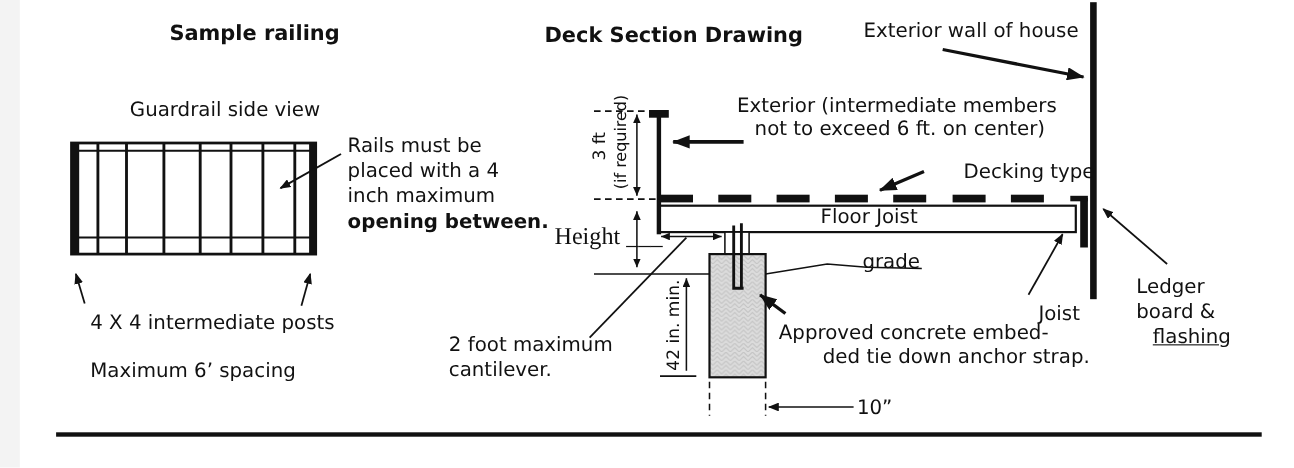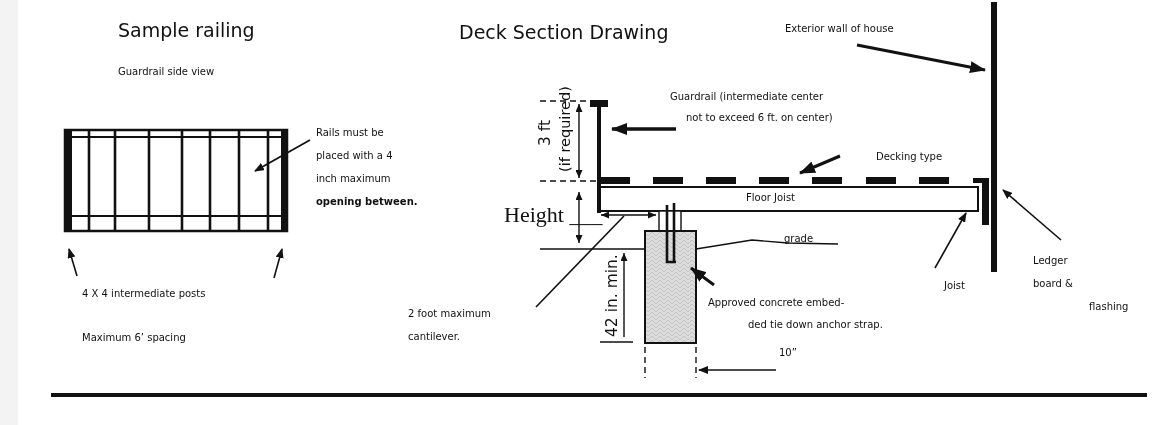--- a/index.html
+++ b/index.html
@@ -1,21 +1,21 @@
 <!DOCTYPE html>
 <html><head>
 <meta charset="utf-8">
 <style>
   html, body { margin:0; padding:0; }
   body { width:1176px; height:425px; background:#ffffff; position:relative; overflow:hidden;
          font-family:"DejaVu Sans", "Liberation Sans", sans-serif; color:#111; }
   .leftstrip { position:absolute; left:0; top:0; width:18px; height:425px; background:#f3f3f3; }
   svg { position:absolute; left:0; top:0; }
-  .t { position:absolute; white-space:nowrap; font-size:10px; line-height:23px; color:#111; }
-  .h { position:absolute; white-space:nowrap; font-size:19px; font-weight:normal; color:#111; }
+  .t { position:absolute; white-space:nowrap; font-size:18px; line-height:23px; color:#111; }
+  .h { position:absolute; white-space:nowrap; font-size:19px; font-weight:bold; color:#111;margin-left:36px; }
   .serif { font-family:Liberation Serif, serif; font-size:22px;margin-left:28px; }
   .rot { position:absolute; white-space:nowrap; transform-origin:left top; transform:rotate(-90deg); font-size:15.5px; line-height:18px; }
 </style>
 </head>
 <body>
 
 <div class="leftstrip"></div>
 
 <svg width="1176" height="425" viewBox="0 0 1176 425">
   <defs>
@@ -107,50 +107,50 @@
     <line x1="776" y1="370" x2="699" y2="370" stroke="#111" stroke-width="1.4" marker-end="url(#ah)"></line>
 
     <line x1="935" y1="268" x2="966" y2="213" stroke="#111" stroke-width="1.6" marker-end="url(#ah)"></line>
     <line x1="1061" y1="240" x2="1003" y2="190" stroke="#111" stroke-width="1.6" marker-end="url(#ah)"></line>
   </g>
 
   <rect x="51" y="393" width="1096" height="4" fill="#111"></rect>
 </svg>
 
 <div class="h" style="left:118px; top:19px;">Sample railing</div>
-<div class="t" style="left:118px; top:60px;">Guardrail side view</div>
+<div class="t" style="left:118px; top:88px;">Guardrail side view</div>
 <div>
   <div class="t" style="left:316px; top:121px;">Rails must be</div>
   <div class="t" style="left:316px; top:144px;">placed with a 4</div>
   <div class="t" style="left:316px; top:167px;">inch maximum</div>
   <div class="t" style="left:316px; top:190px;font-weight:bold;">opening between.</div>
 </div>
 <div class="t" style="left:82px; top:282px;">4 X 4 intermediate posts</div>
 <div class="t" style="left:82px; top:326px;">Maximum 6’ spacing</div>
 
 <div class="h" style="left:459px; top:21px;">Deck Section Drawing</div>
 <div class="t" style="left:785px; top:17px;">Exterior wall of house</div>
 <div>
-  <div class="t" style="left:670px; top:85px;">Guardrail (intermediate center</div>
+  <div class="t" style="left:670px; top:85px;">Exterior (intermediate members</div>
   <div class="t" style="left:686px; top:106px;">not to exceed 6 ft. on center)</div>
 </div>
 <div class="rot" style="left:536px; top:146px;">3 ft</div>
 <div class="rot" style="left:556px; top:172px; font-size:14.5px;">(if required)</div>
 <div class="t" style="left:844px; top:145px;margin-left:32px;">Decking type</div>
 <div class="t" style="left:746px; top:186px;">Floor Joist</div>
 <div class="t serif" style="left:476px; top:203px;">Height ___</div>
 <div class="t" style="left:784px; top:227px;">grade</div>
 <div class="rot" style="left:603px; top:337px; font-size:15.5px;">42 in. min.</div>
 <div>
   <div class="t" style="left:408px; top:302px;">2 foot maximum</div>
   <div class="t" style="left:408px; top:325px;">cantilever.</div>
 </div>
 <div>
   <div class="t" style="left:708px; top:291px;">Approved concrete embed-</div>
   <div class="t" style="left:708px; top:313px;margin-left:40px;">ded tie down anchor strap.</div>
 </div>
-<div class="t" style="left:779px; top:341px;">10”</div>
+<div class="t" style="left:779px; top:359px;">10”</div>
 <div class="t" style="left:944px; top:274px;">Joist</div>
 <div>
   <div class="t" style="left:1033px; top:249px;">Ledger</div>
   <div class="t" style="left:1033px; top:272px;">board &amp;</div>
-  <div class="t" style="left:1089px; top:295px;">flashing</div>
+  <div class="t" style="left:1048px; top:295px;text-decoration:underline;">flashing</div>
 </div>
 
 </body></html>

